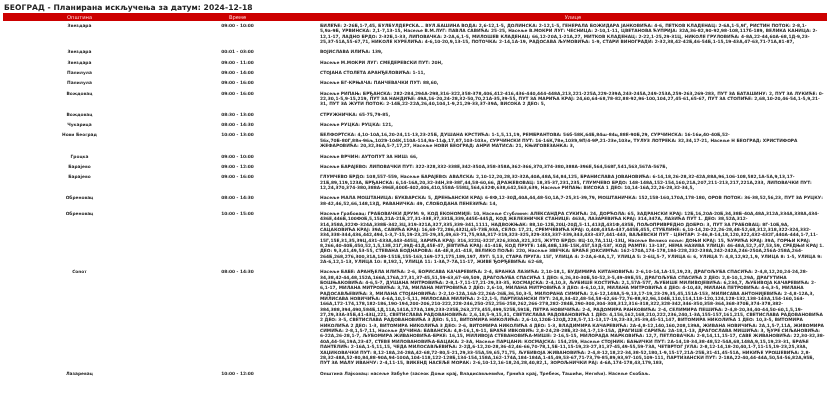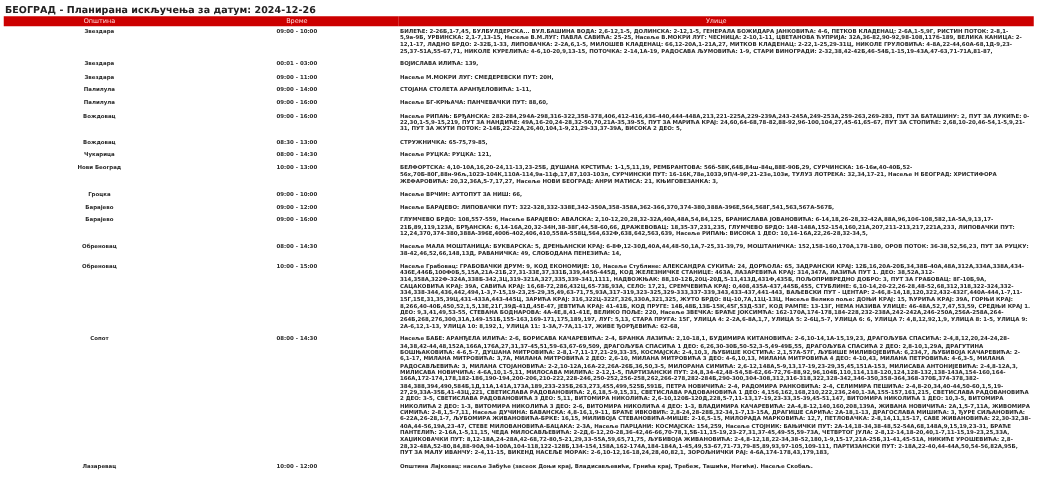--- a/index.html
+++ b/index.html
@@ -30,21 +30,21 @@
       padding: 0; font-weight: bold; color: #2a2a2a;
     }
     td.mun { text-align: center; padding-top: 2px; }
     td.time { text-align: center; padding-top: 2px; }
     td.streets { text-align: left; padding-top: 2px; padding-bottom: 3px; padding-left: 1px; padding-right: 2px; word-break: break-word; }
     tr.row td { padding-bottom: 3px; }
   </style>
 </head>
 <body>
 
-<div class="title">БЕОГРАД - Планирана искључења за датум: 2024-12-26</div>
+<div class="title">БЕОГРАД - Планирана искључења за датум: 2024-12-18</div>
 
 <table>
   <thead>
     <tr>
       <th class="c1">Општина</th>
       <th class="c2">Време</th>
       <th class="c3">Улице</th>
     </tr>
   </thead>
   <tbody>

